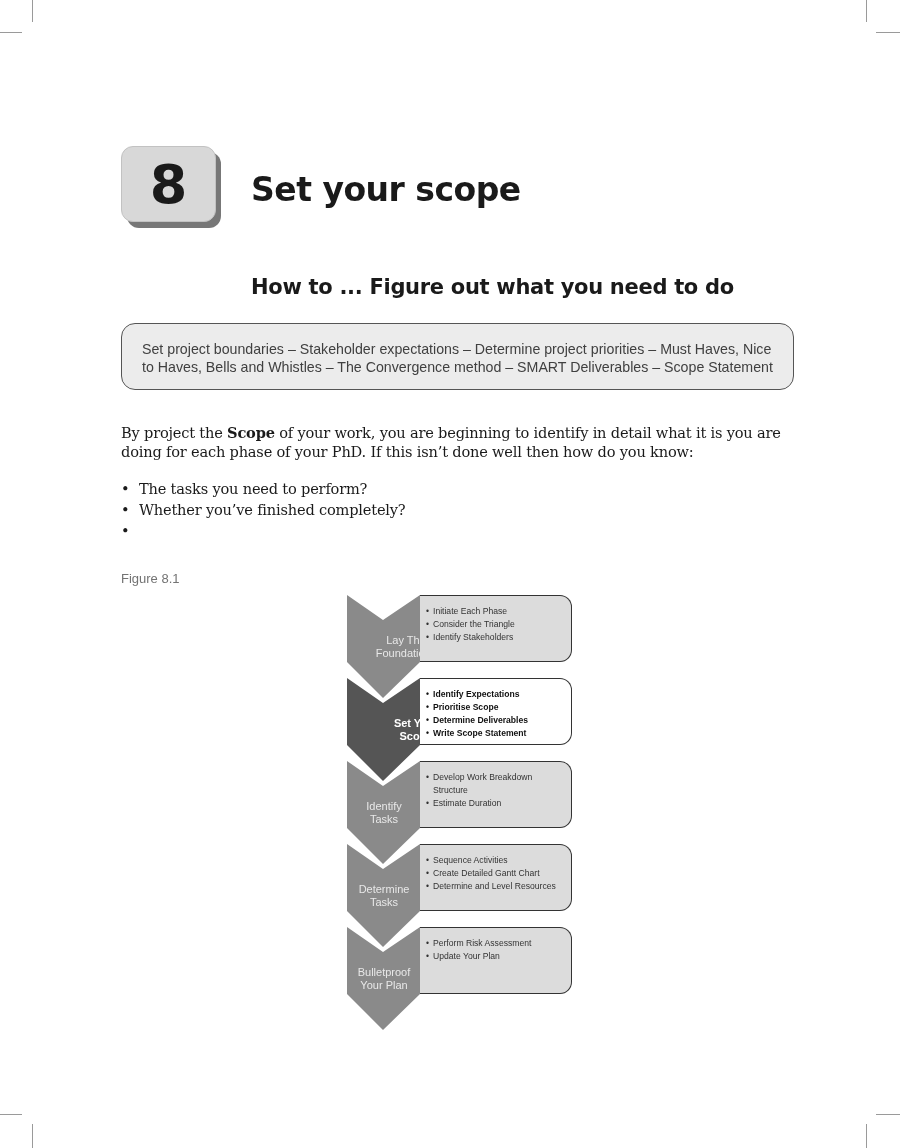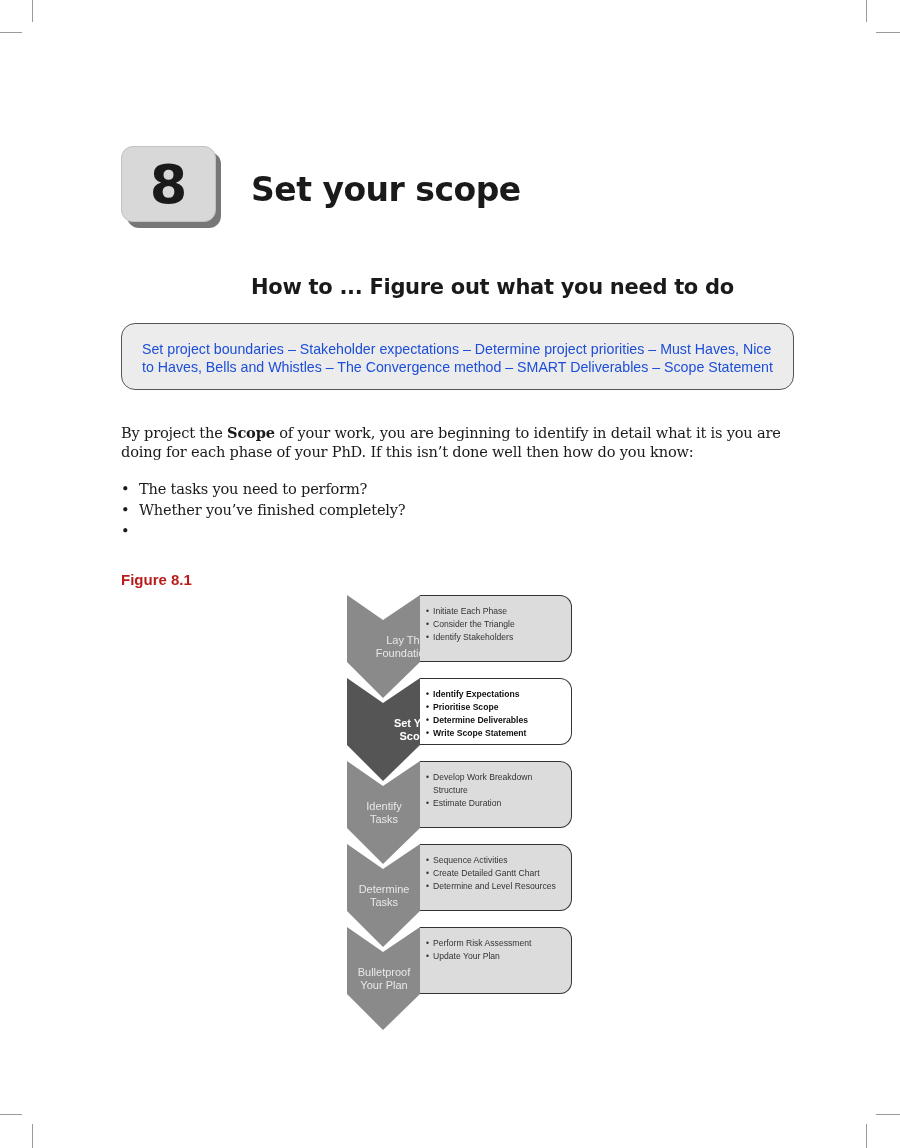--- a/index.html
+++ b/index.html
@@ -3,26 +3,26 @@
 <meta charset="utf-8">
 <style>
   html, body { margin:0; padding:0; background:#ffffff; }
   body { width:900px; height:1148px; position:relative; overflow:hidden; font-family:"DejaVu Serif", serif; color:#1a1a1a; }
   .crop { position:absolute; background:#9a9a9a; }
   .badge-wrap { position:absolute; left:121px; top:146px; width:100px; height:82px; }
   .badge-shadow { position:absolute; left:6px; top:6px; width:94px; height:76px; border-radius:12px; background:#777; }
   .badge { position:absolute; left:0; top:0; width:93px; height:74px; border-radius:12px; background:#d8d8d8; border:1px solid #c2c2c2; display:flex; align-items:center; justify-content:center; font-family:"DejaVu Sans", sans-serif; font-weight:bold; font-size:54px; color:#1a1a1a; }
   .title { position:absolute; left:251px; top:170px; font-family:"DejaVu Sans", sans-serif; font-weight:bold; font-size:33px; letter-spacing:-0.5px; color:#1a1a1a; white-space:nowrap; }
   .subtitle { position:absolute; left:251px; top:228px; font-family:"DejaVu Sans", sans-serif; font-weight:bold; font-size:21px; letter-spacing:-0.3px; color:#1a1a1a; white-space:nowrap;margin-top:47px; }
-  .summary-box { position:absolute; left:121px; top:323px; width:673px; height:67px; border:1.5px solid #555; border-radius:14px; background:#ececec; box-sizing:border-box; padding:16px 20px 8px 20px; font-family:"Liberation Sans", sans-serif; font-size:14.2px; line-height:18px; color:#1d4ed8; }
+  .summary-box { position:absolute; left:121px; top:323px; width:673px; height:67px; border:1.5px solid #555; border-radius:14px; background:#ececec; box-sizing:border-box; padding:16px 20px 8px 20px; font-family:"Liberation Sans", sans-serif; font-size:14.2px; line-height:18px; color:#404040; }
   .body-text { position:absolute; left:121px; top:423px; width:690px; font-family:"DejaVu Serif", serif; font-size:14.6px; line-height:19px; color:#1a1a1a; letter-spacing:-0.2px; }
   .bullets { position:absolute; left:121px; top:478px; margin:0; padding:0; list-style:none; font-family:"DejaVu Serif", serif; font-size:14.6px; line-height:21px; letter-spacing:-0.2px; }
   .bullets li { position:relative; padding-left:18px; }
   .bullets li .dot { position:absolute; left:0; top:0; }
-  .figure-label { position:absolute; left:121px; top:571px; font-family:"Liberation Sans", sans-serif; font-weight:bold; font-size:15px; color:#b91c1c; }
+  .figure-label { position:absolute; left:121px; top:571px; font-family:"Liberation Sans", sans-serif; font-weight:normal; font-size:13px; color:#737373; }
   .diagram { position:absolute; left:0; top:0; width:900px; height:1148px; pointer-events:none; }
   .chev-label { position:absolute; width:74px; text-align:center; font-family:"Liberation Sans", sans-serif; font-size:11px; line-height:13px; color:#e8e8e8; }
   .chev-label.active { font-weight:bold; color:#ffffff; }
   .step-box { position:absolute; width:152px; height:67px; box-sizing:border-box; border:1.5px solid #333; border-left:none; border-radius:0 12px 12px 0; background:#dcdcdc; padding:9px 0 0 6px; font-family:"Liberation Sans", sans-serif; font-size:8.6px; line-height:13px; color:#333; }
   .step-box.active { background:#ffffff; font-weight:bold; color:#111; }
   .step-box ul { margin:0; padding:0; list-style:none; }
   .step-box li { position:relative; padding-left:7px; }
   .step-box li .b { position:absolute; left:0; top:0; }
 </style>
 </head>

